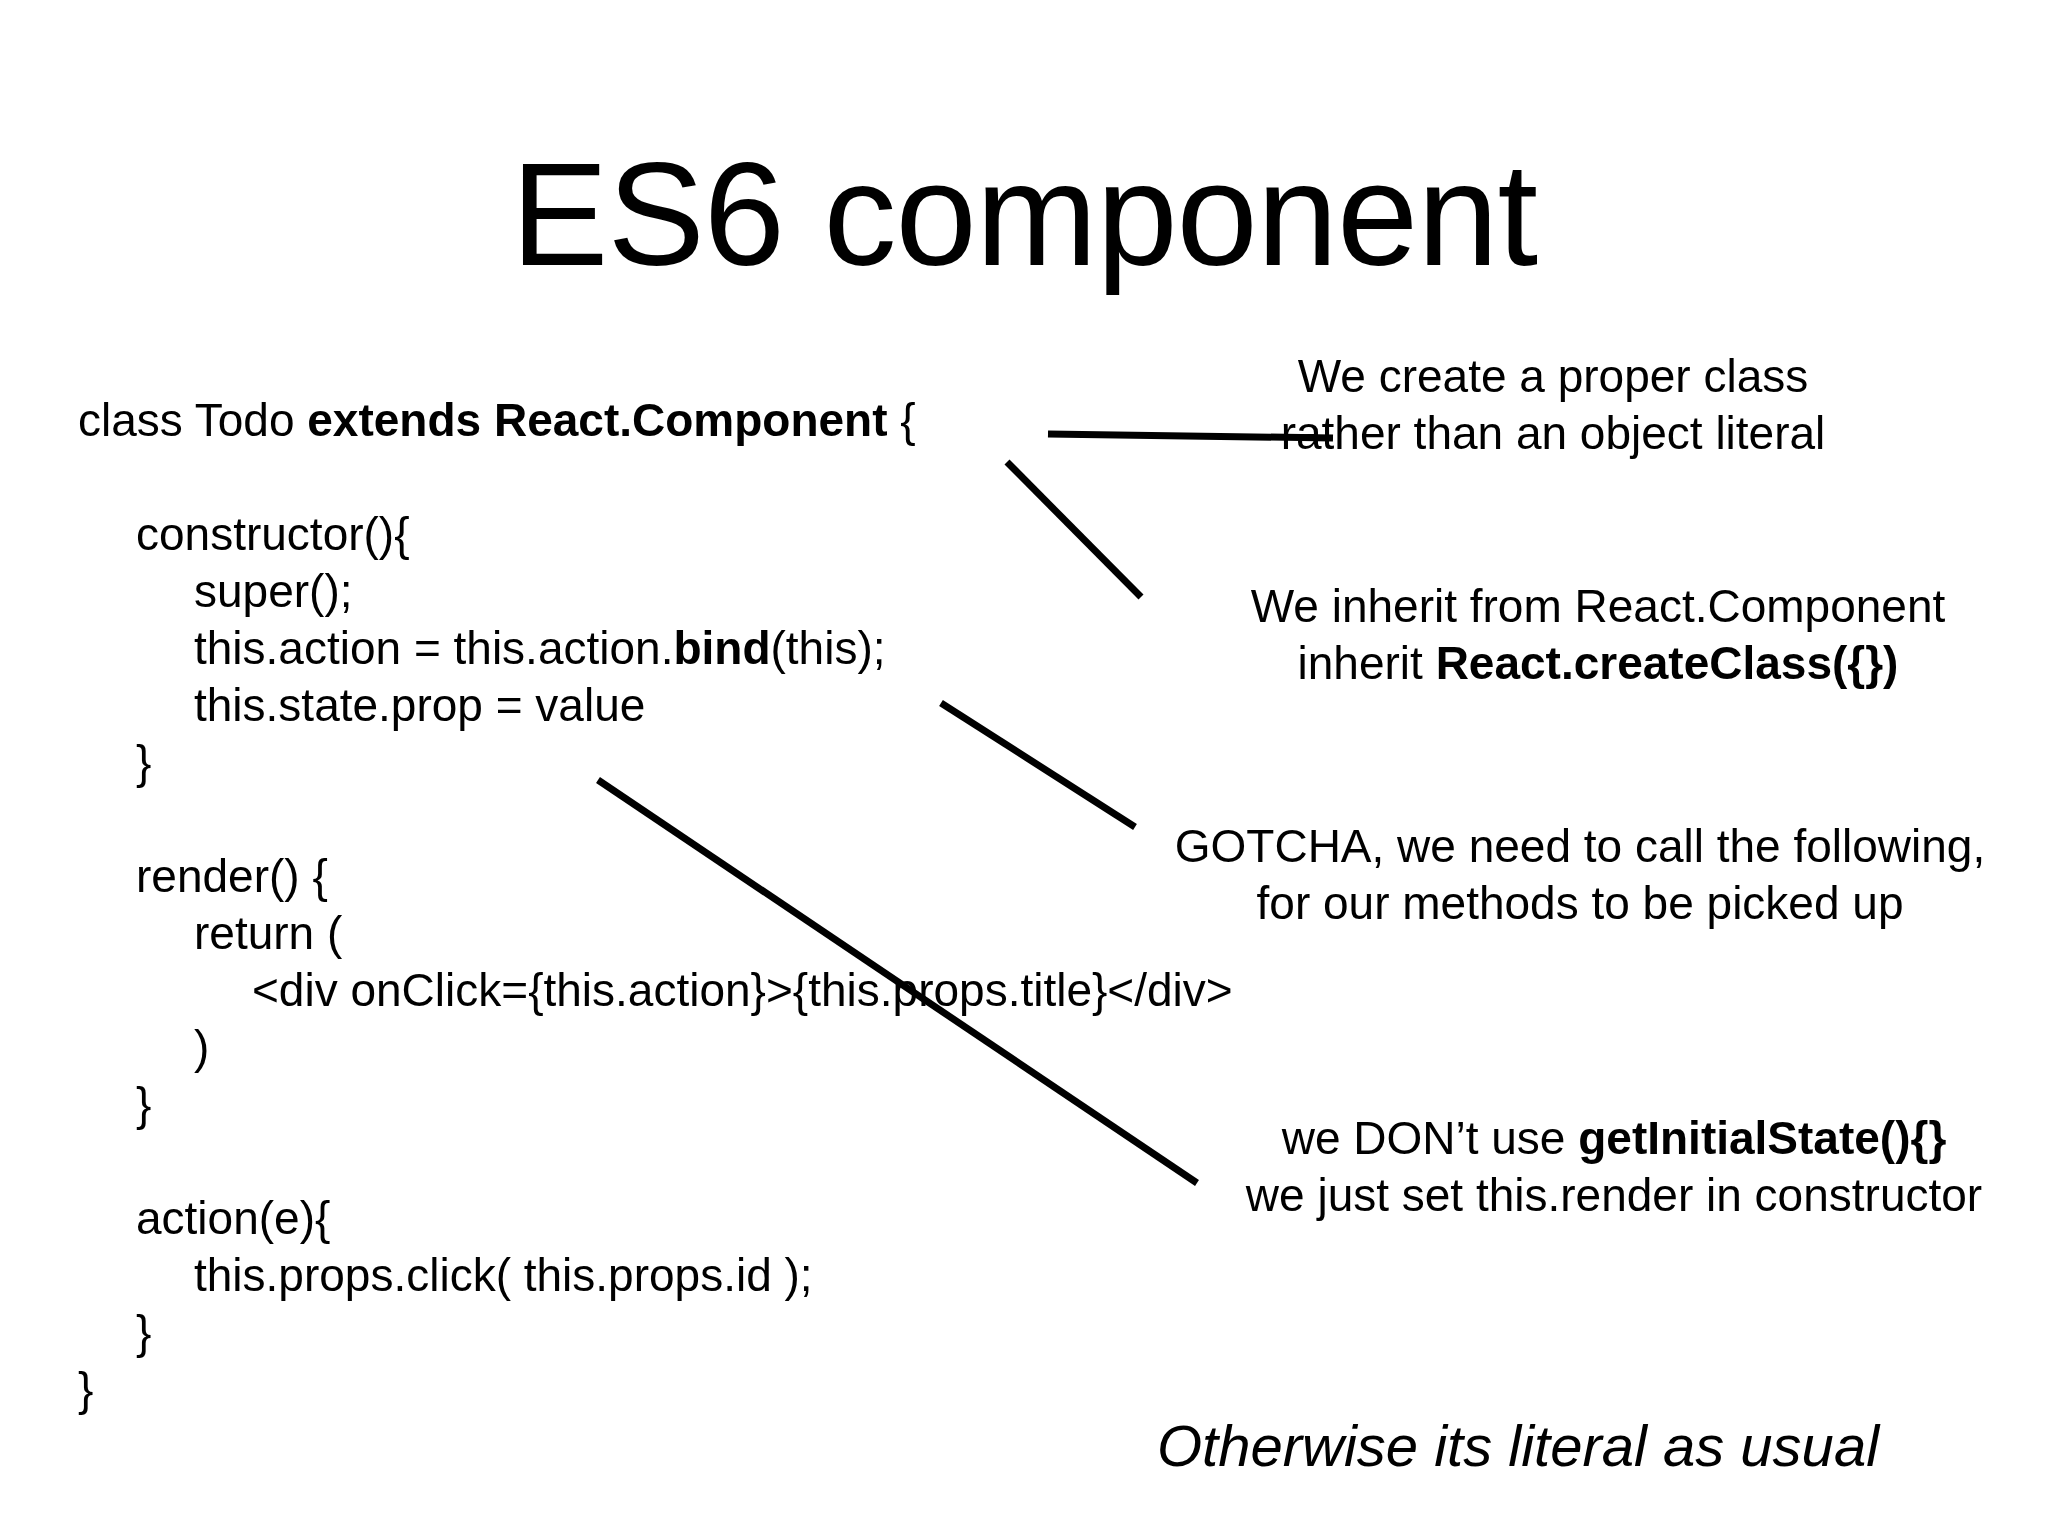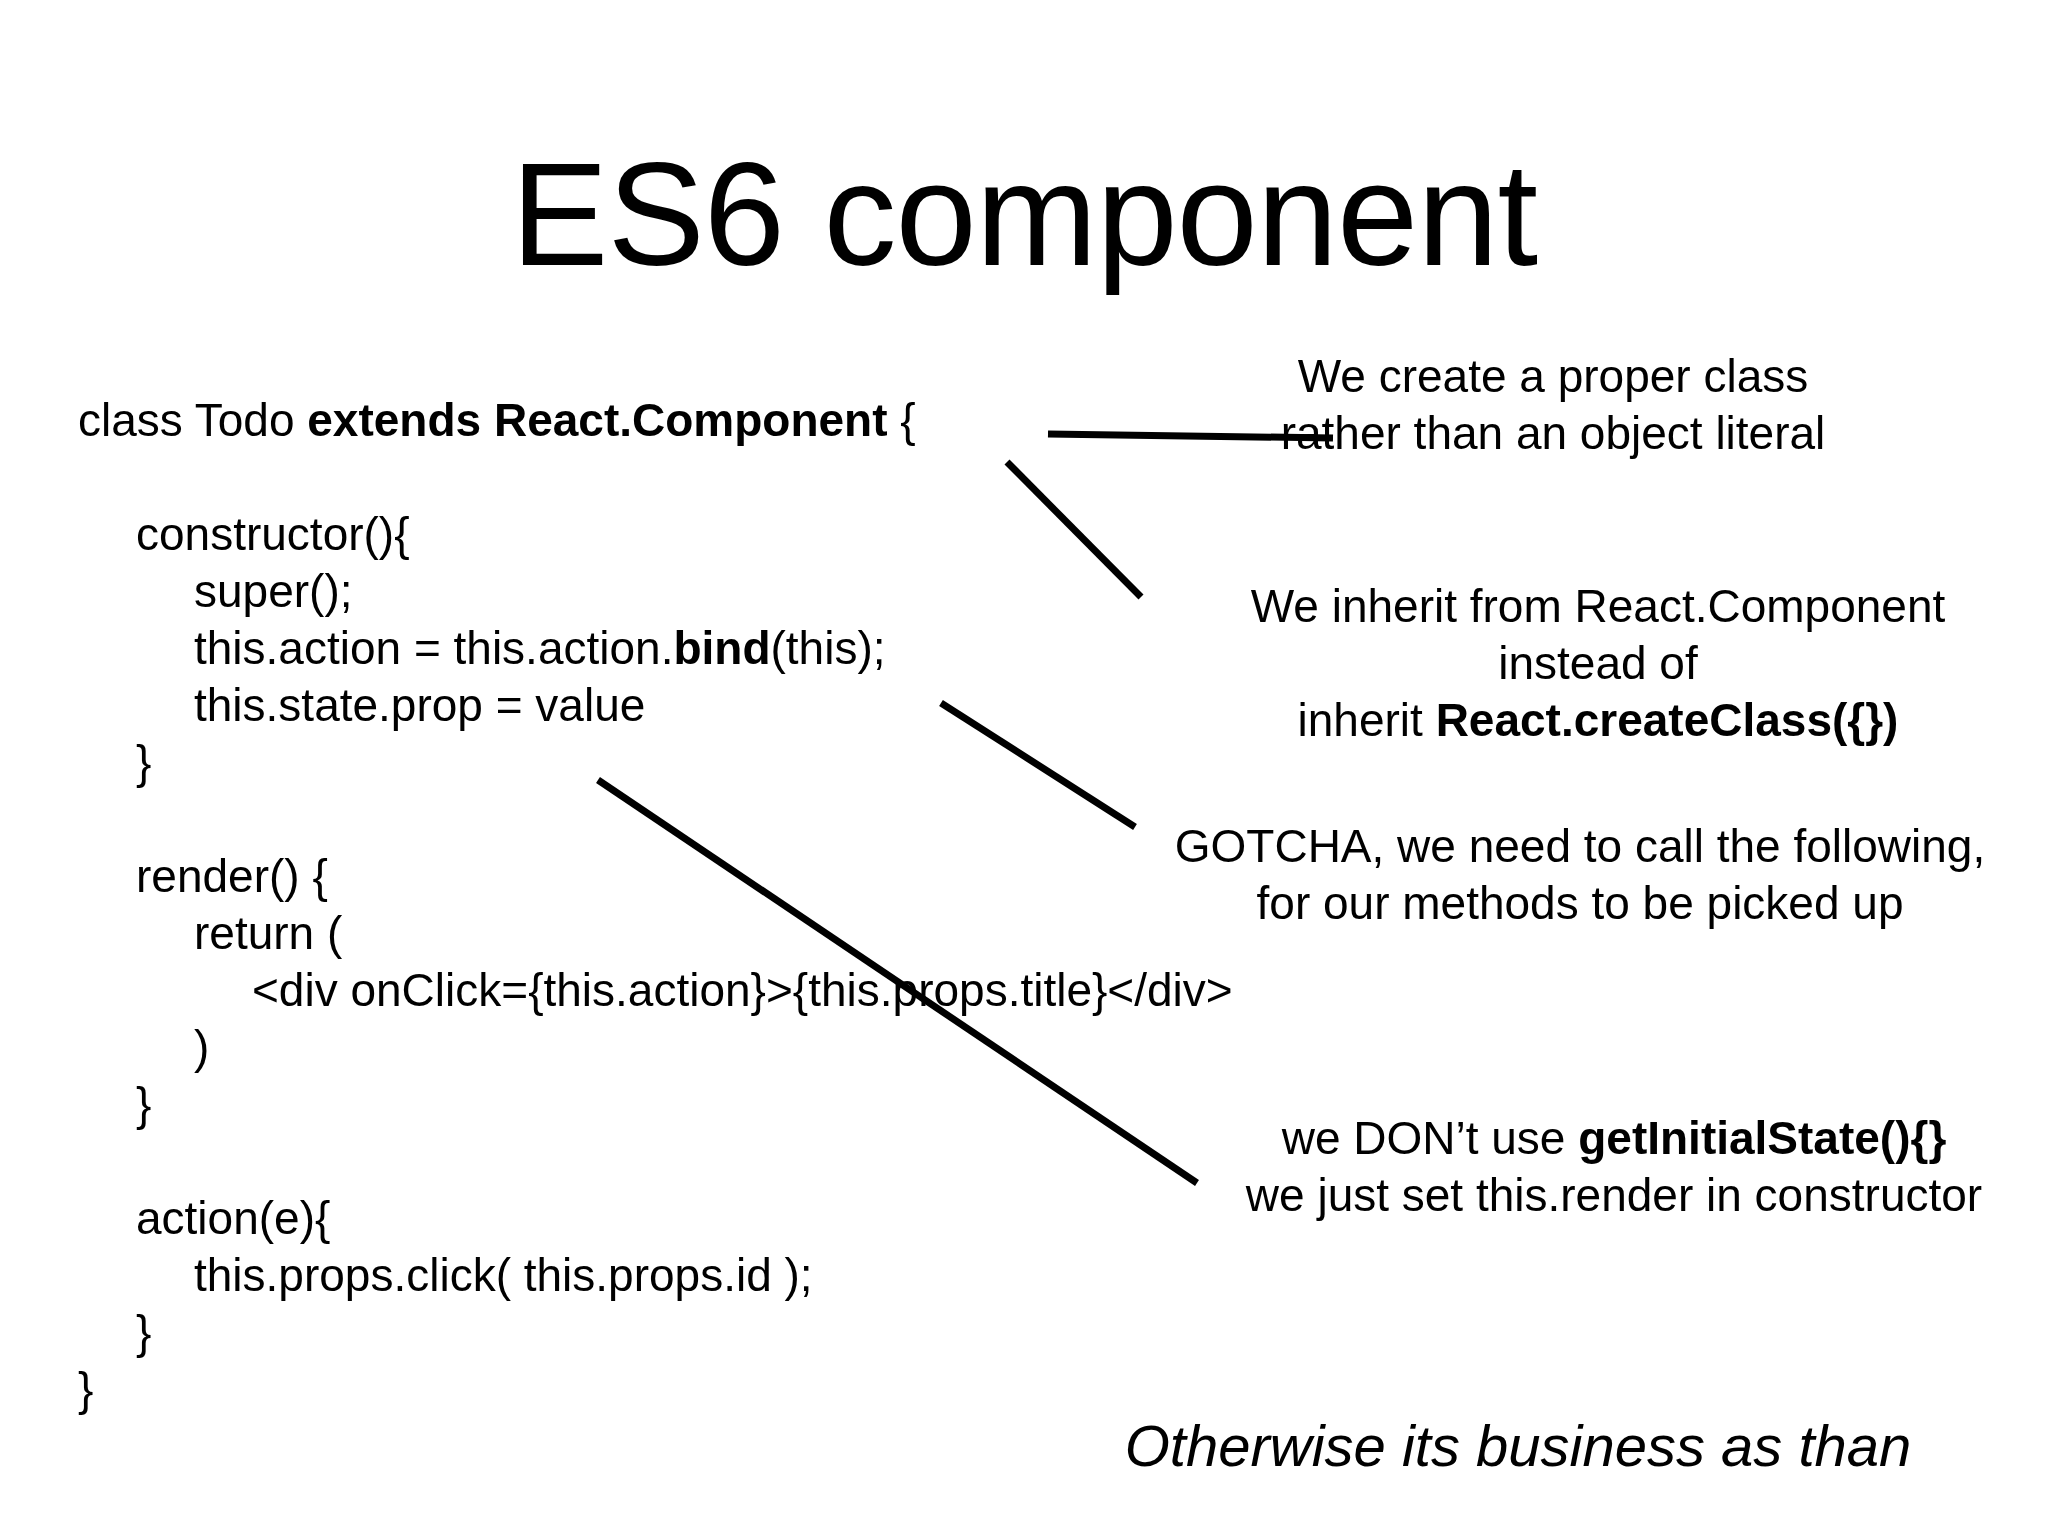--- a/index.html
+++ b/index.html
@@ -122,27 +122,26 @@
   </svg>
 
   <div id="code-block"><div class="code-line"><span>class Todo </span><b>extends React.Component</b><span> {</span></div><div class="code-line">&nbsp;</div><div class="code-line code-indent-1"><span>constructor(){</span></div><div class="code-line code-indent-2"><span>super();</span></div><div class="code-line code-indent-2"><span>this.action = this.action.</span><b>bind</b><span>(this);</span></div><div class="code-line code-indent-2"><span>this.state.prop = value</span></div><div class="code-line code-indent-1"><span>}</span></div><div class="code-line">&nbsp;</div><div class="code-line code-indent-1"><span>render() {</span></div><div class="code-line code-indent-2"><span>return (</span></div><div class="code-line code-indent-3"><span>&lt;div onClick={this.action}&gt;{this.props.title}&lt;/div&gt;</span></div><div class="code-line code-indent-2"><span>)</span></div><div class="code-line code-indent-1"><span>}</span></div><div class="code-line">&nbsp;</div><div class="code-line code-indent-1"><span>action(e){</span></div><div class="code-line code-indent-2"><span>this.props.click( this.props.id );</span></div><div class="code-line code-indent-1"><span>}</span></div><div class="code-line"><span>}</span></div></div>
 
   <div class="annotation" id="annotation-proper-class">
       <div><span>We create a proper class</span></div>
       <div><span>rather than an object literal</span></div>
     </div>
   <div class="annotation" id="annotation-inherit">
       <div><span>We inherit from React.Component</span></div>
-      <div><span>instead of</span></div>
       <div><span>inherit </span><b>React.createClass({})</b></div>
     </div>
   <div class="annotation" id="annotation-gotcha">
       <div><span>GOTCHA, we need to call the following,</span></div>
       <div><span>for our methods to be picked up</span></div>
     </div>
   <div class="annotation" id="annotation-initial-state">
       <div><span>we DON’t use </span><b>getInitialState(){}</b></div>
       <div><span>we just set this.render in constructor</span></div>
     </div>
 
-  <div id="closing-note">Otherwise its business as than</div>
+  <div id="closing-note">Otherwise its literal as usual</div>
 
 </div>
 
 </body></html>

